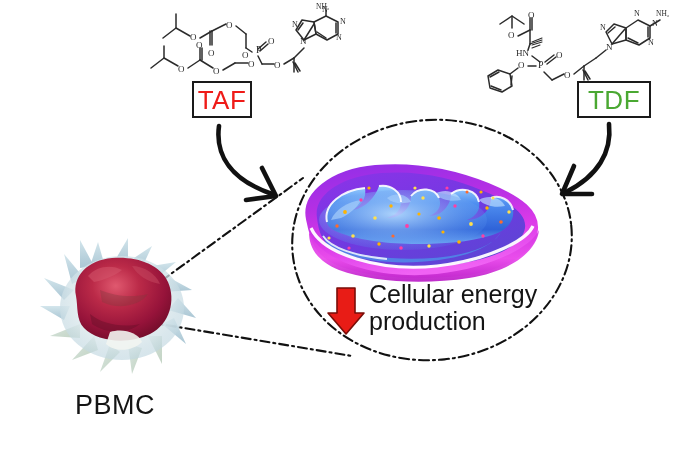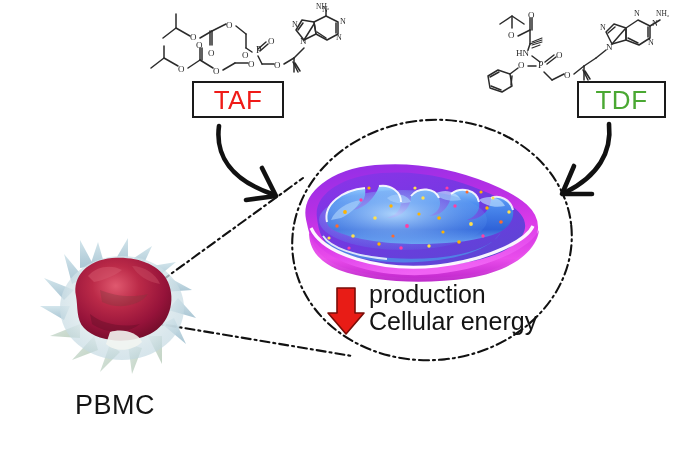--- a/index.html
+++ b/index.html
@@ -35,28 +35,28 @@
     letter-spacing: 0.5px;
   }
   .drug-box .drug-text {
     font-size: 26px;
     font-weight: 400;
     line-height: 1;
   }
   #taf-box {
     left: 192px;
     top: 81px;
-    width: 92px;
+    width: 60px;
     height: 37px;
   }
   #taf-box .drug-text { color: #ef1b18; }
   #tdf-box {
     left: 577px;
     top: 81px;
-    width: 89px;
+    width: 74px;
     height: 37px;
   }
   #tdf-box .drug-text { color: #4aa832; }
 
   
   #pbmc-caption {
     position: absolute;
     left: 40px;
     top: 378px;
     width: 150px;
@@ -416,17 +416,17 @@
     <span class="drug-text">TAF</span>
   </div>
 
   <div class="drug-box" id="tdf-box">
     <span class="drug-text">TDF</span>
   </div>
 
   <div id="pbmc-caption">PBMC</div>
 
   <div id="energy-caption">
+    <span class="energy-line">Cellular energy</span>
     <span class="energy-line">production</span>
-    <span class="energy-line">Cellular energy</span>
   </div>
 
 </div>
 
 </body></html>

